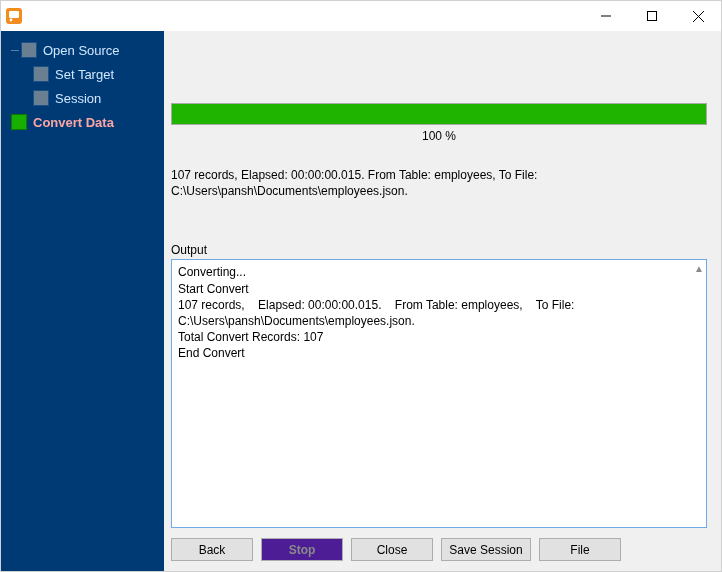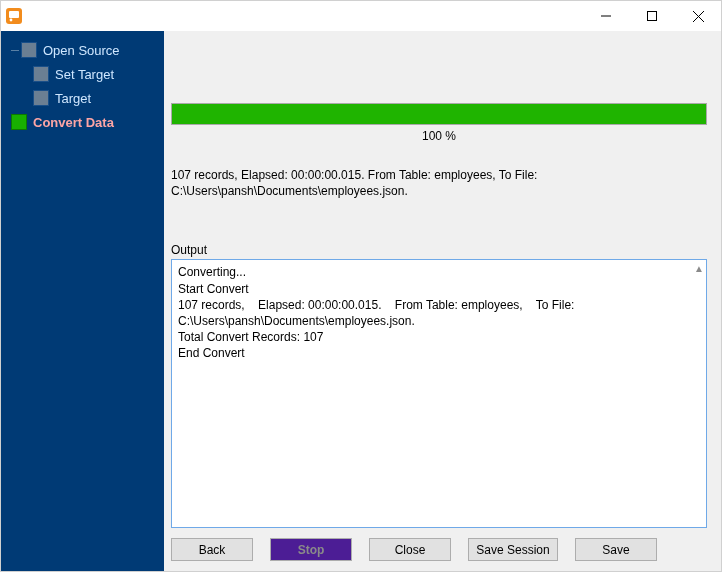--- a/index.html
+++ b/index.html
@@ -158,21 +158,21 @@
   }
   .output-scroll-hint {
     position: absolute;
     right: 2px;
     top: 2px;
     color: #8a8a8a;
     font-size: 10px;
   }
   .button-row {
     display: flex;
-    gap: 17px;
+    gap: 8px;
     justify-content: flex-start;
     padding-top: 10px;
   }
   .btn {
     width: 82px;
     height: 23px;
     background: #e1e1e1;
     border: 1px solid #adadad;
     font-size: 12px;
     color: #000;
@@ -234,21 +234,21 @@
           <ul>
             <li>
               <div class="node child-row">
                 <span class="sq"></span>
                 <span class="node-label">Set Target</span>
               </div>
             </li>
             <li>
               <div class="node child-row">
                 <span class="sq"></span>
-                <span class="node-label">Target</span>
+                <span class="node-label">Session</span>
               </div>
             </li>
           </ul>
         </li>
         <li>
           <div class="node root-row active">
             <span class="sq"></span>
             <span class="node-label">Convert Data</span>
           </div>
         </li>
@@ -274,18 +274,18 @@
 Total Convert Records: 107
 End Convert
 </span></div>
       </div>
 
       <div class="button-row">
         <button class="btn">Back</button>
         <button class="btn" disabled="">Stop</button>
         <button class="btn">Close</button>
         <button class="btn" style="width:90px">Save Session</button>
-        <button class="btn">Save</button>
+        <button class="btn">File</button>
       </div>
 
     </div>
   </div>
 </div>
 
 </body></html>

